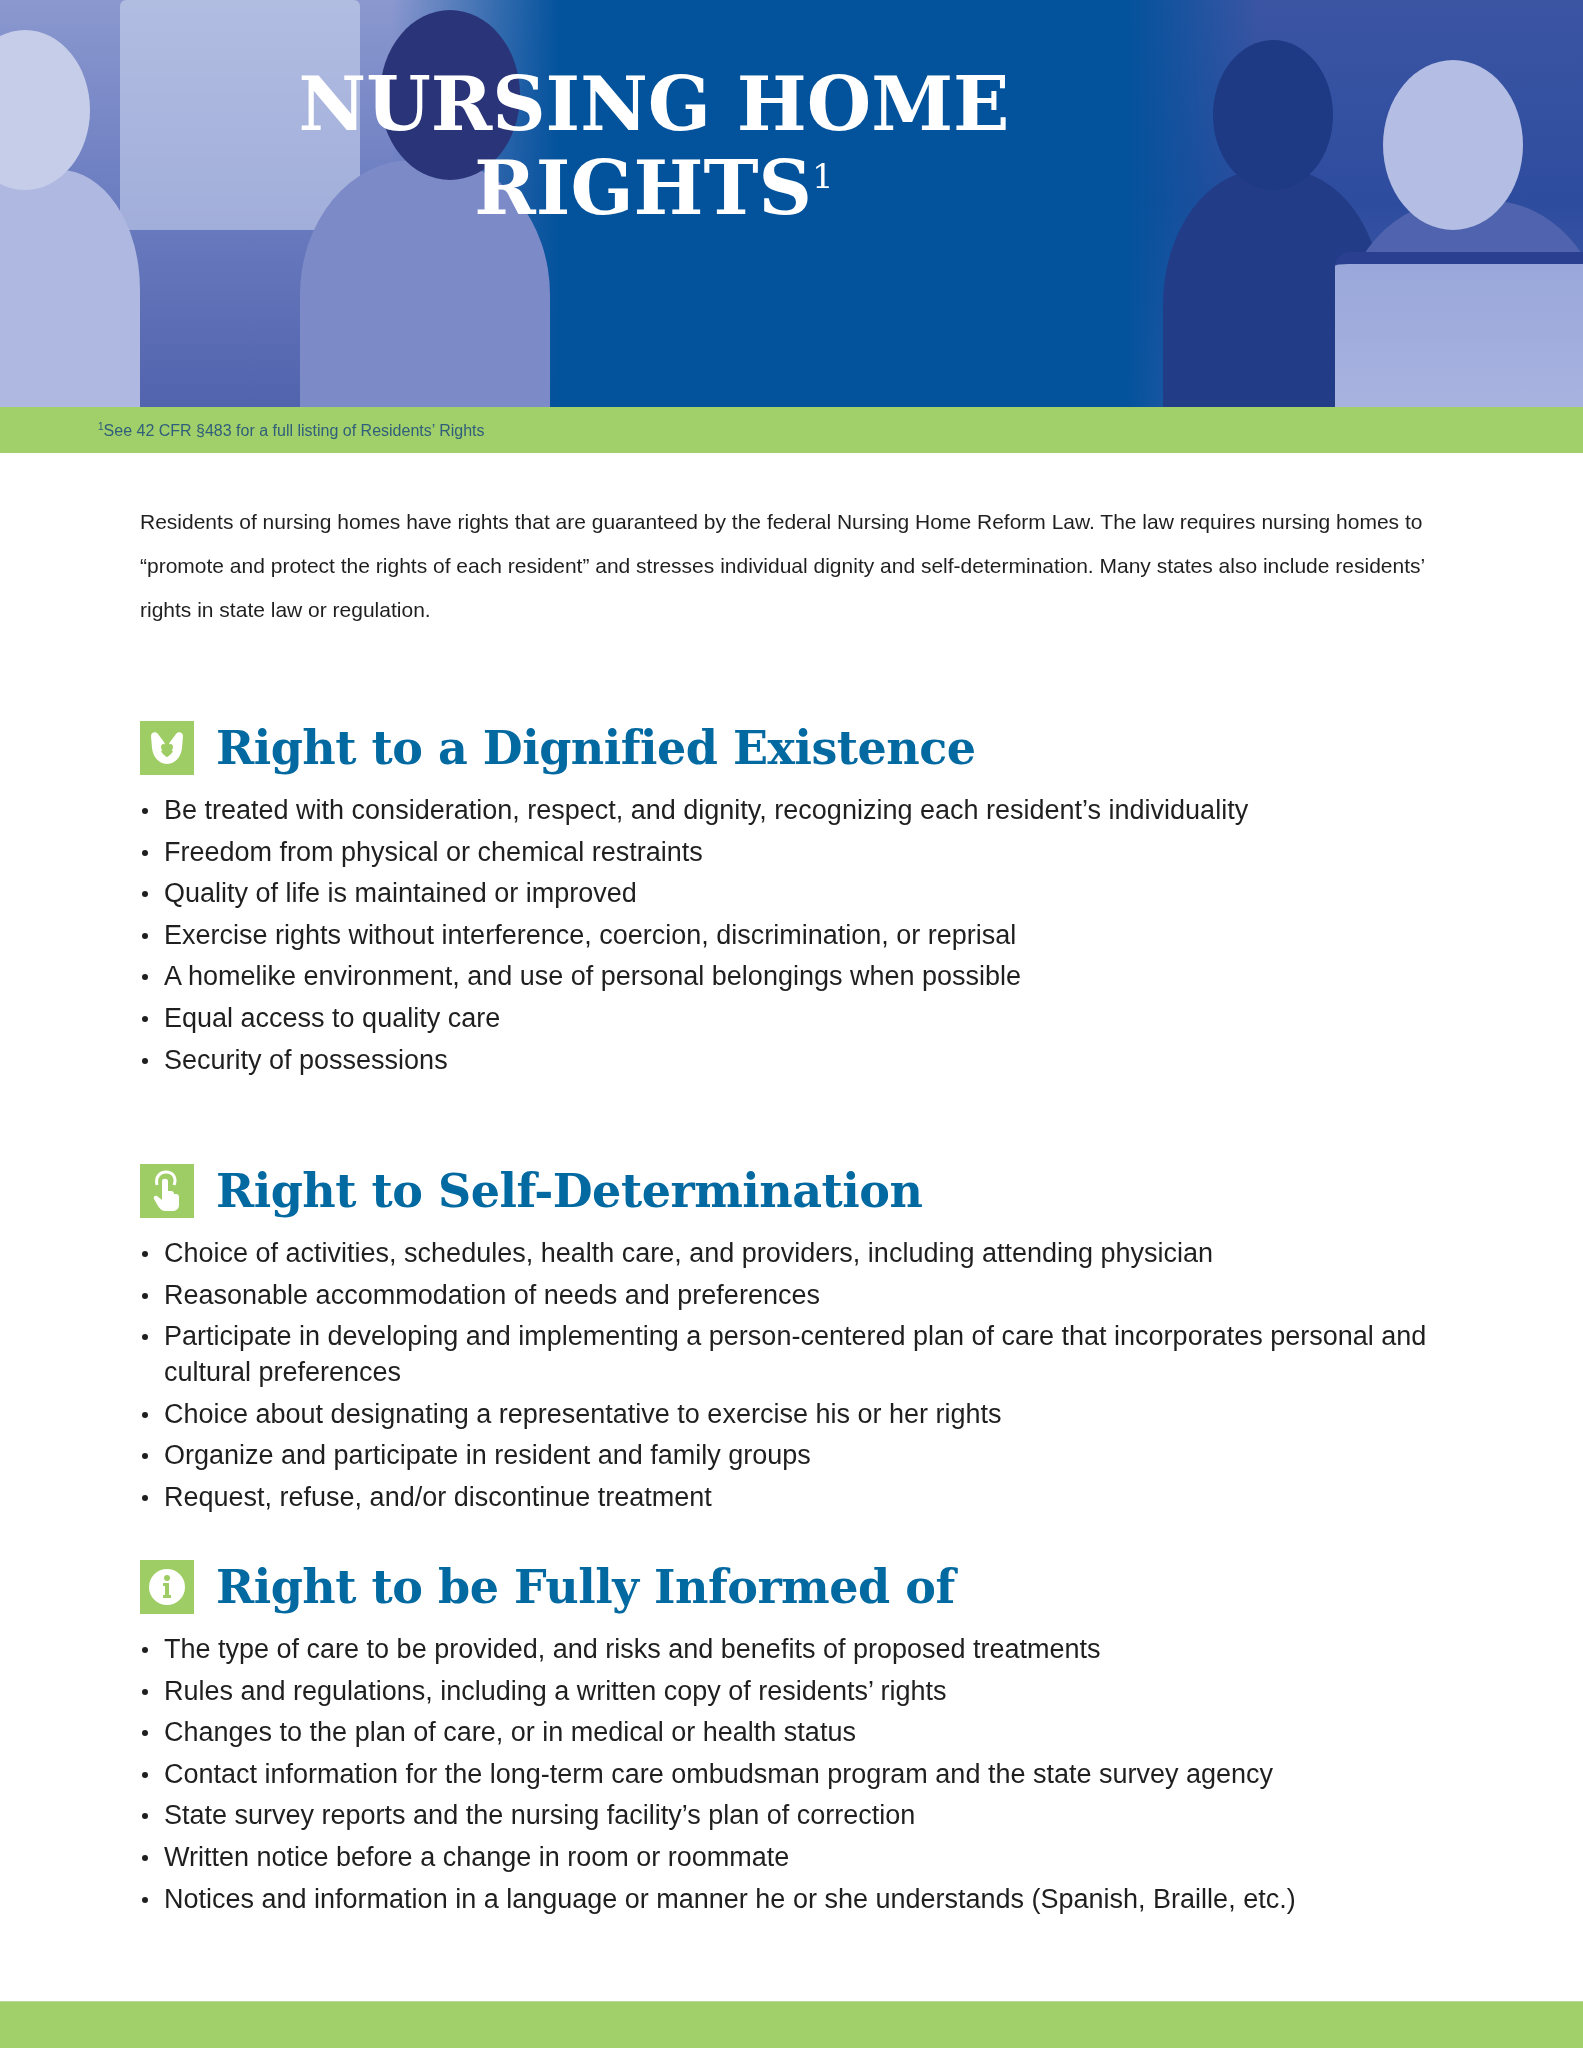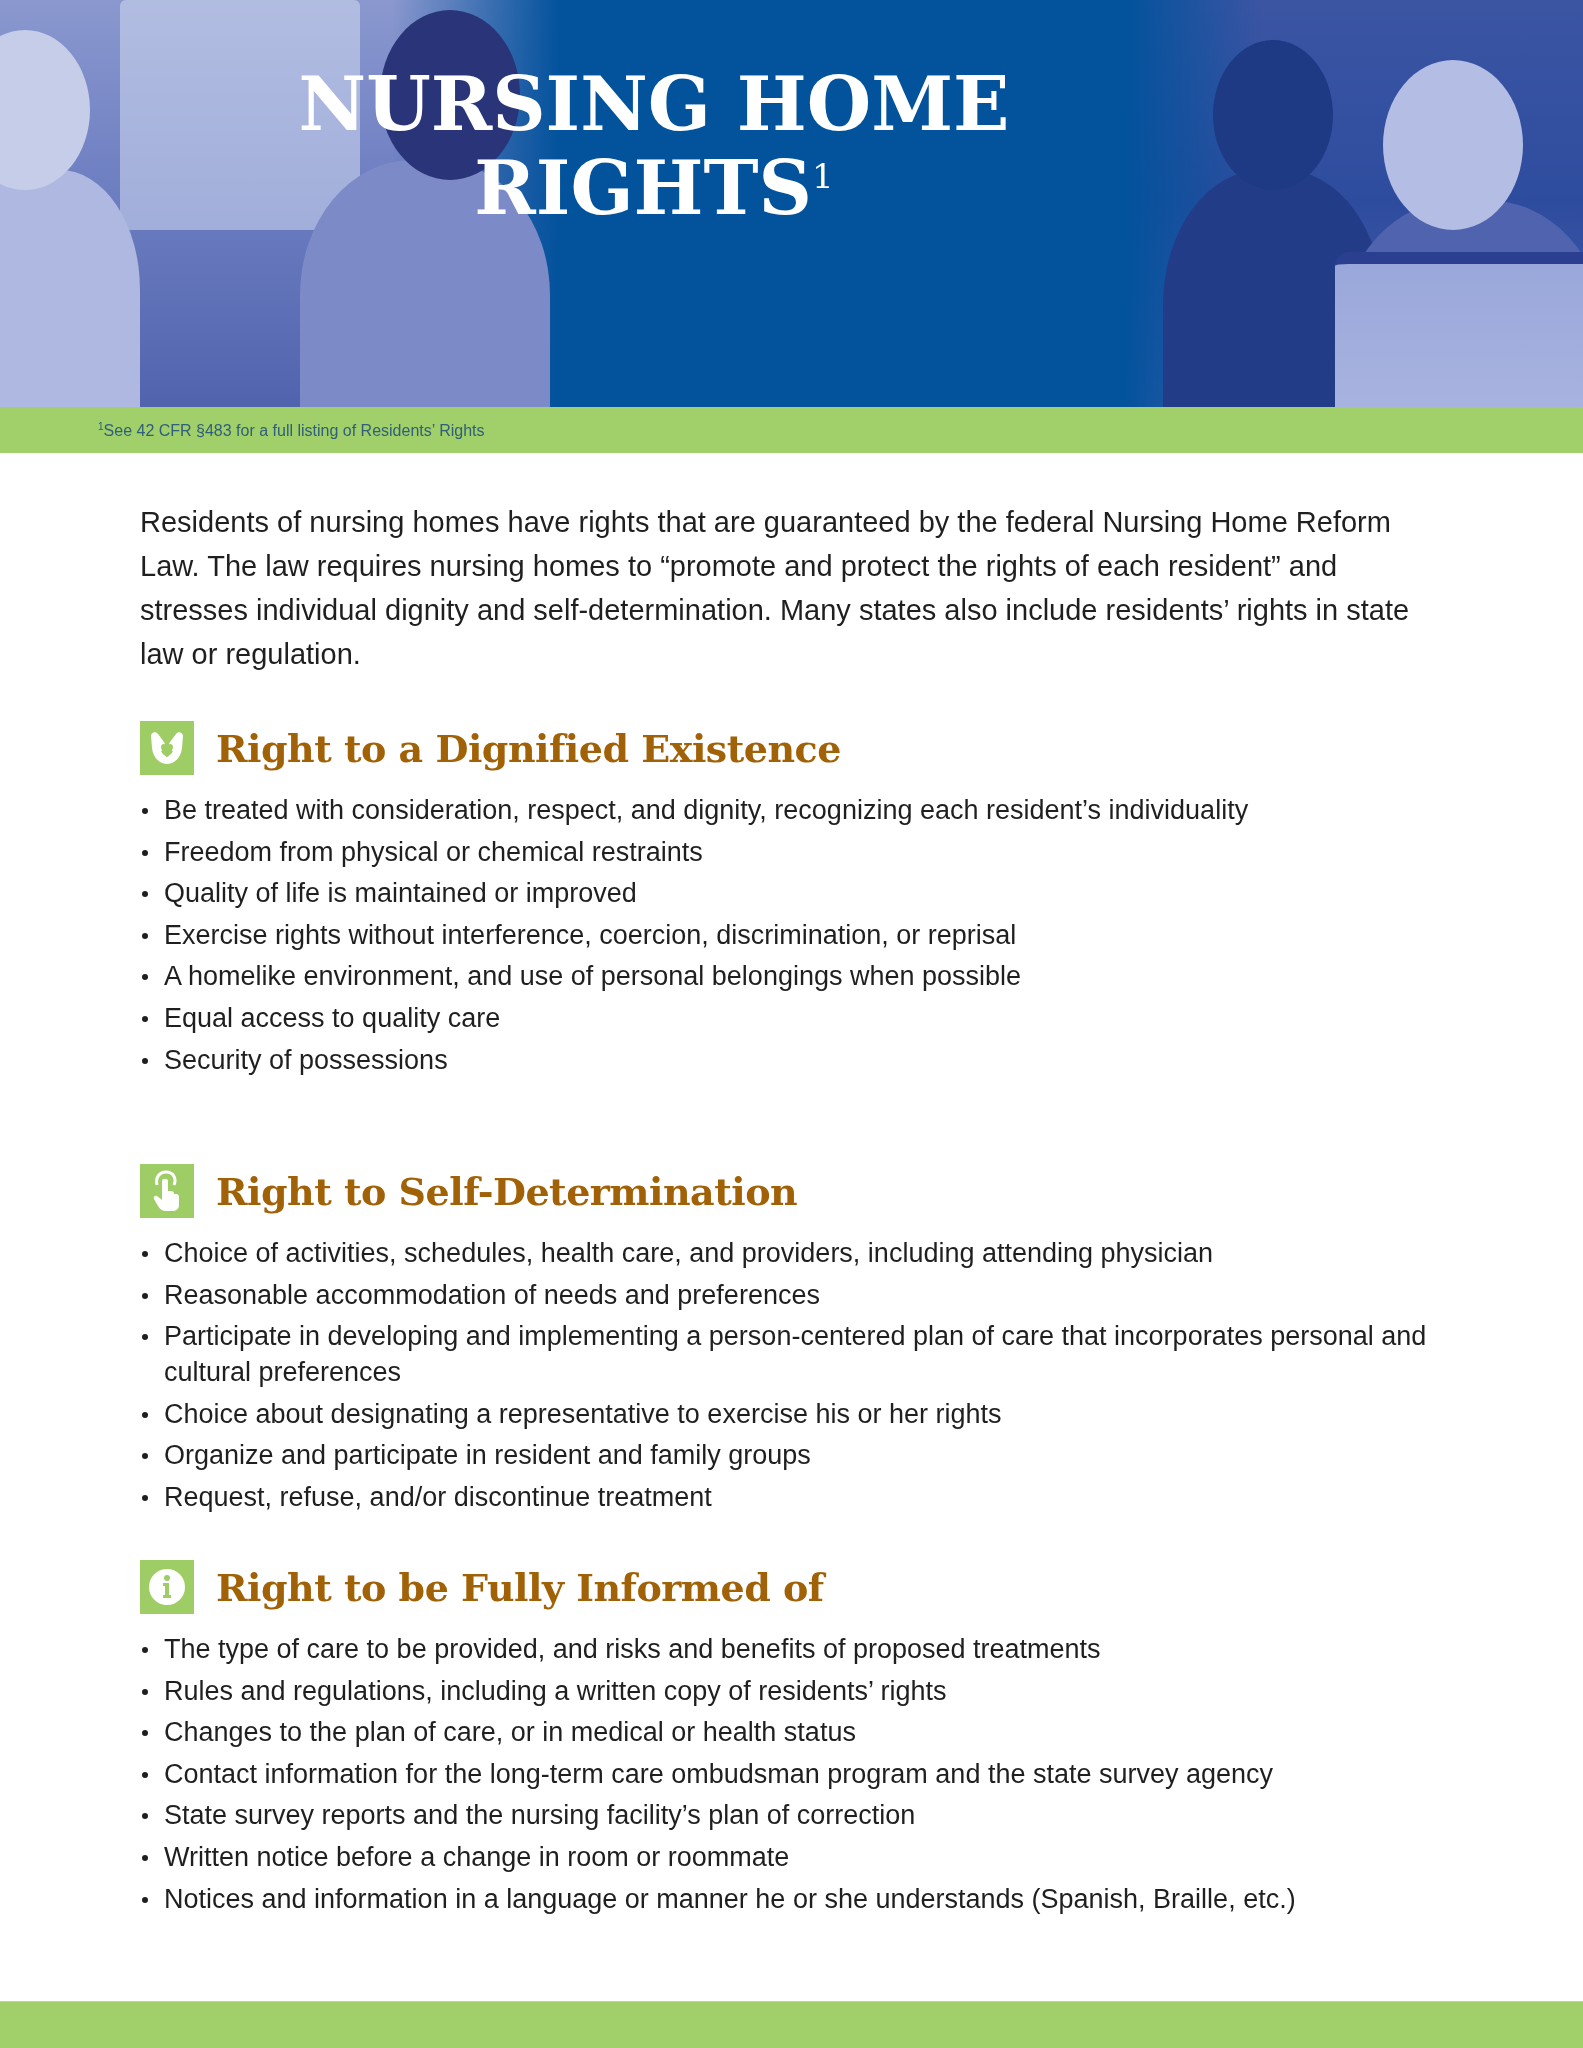--- a/index.html
+++ b/index.html
@@ -115,21 +115,21 @@
 
     
     .content {
       position: absolute;
       left: 140px;
       top: 500px;
       width: 1300px;
     }
     .intro {
       margin: 0;
-      font-size: 29px;
+      font-size: 21px;
       line-height: 44px;
       color: #1f1f1f;
       font-family: "Liberation Sans", sans-serif;
     }
 
     .section {
       position: absolute;
       left: 140px;
       width: 1320px;
     }
@@ -145,22 +145,22 @@
       display: flex;
       align-items: center;
       justify-content: center;
       flex-shrink: 0;
     }
     .section-icon svg { display: block; }
     .section-title {
       margin: 0 0 0 22px;
       font-family: "DejaVu Serif", "Liberation Serif", serif;
       font-weight: bold;
-      font-size: 38px;
-      color: #a16207;
+      font-size: 46px;
+      color: #0369a1;
       white-space: nowrap;
       letter-spacing: -0.5px;
     }
     .bullets {
       list-style: none;
       margin: 16px 0 0 0;
       padding: 0;
     }
     .bullets li {
       position: relative;

